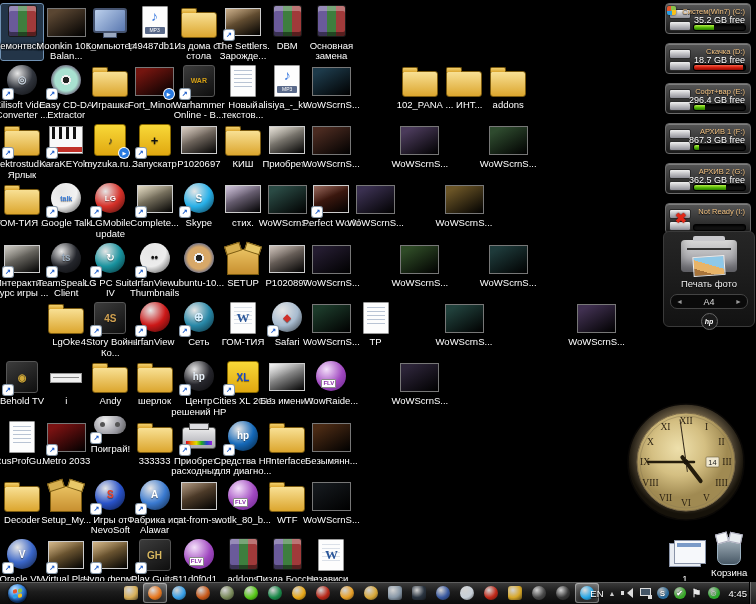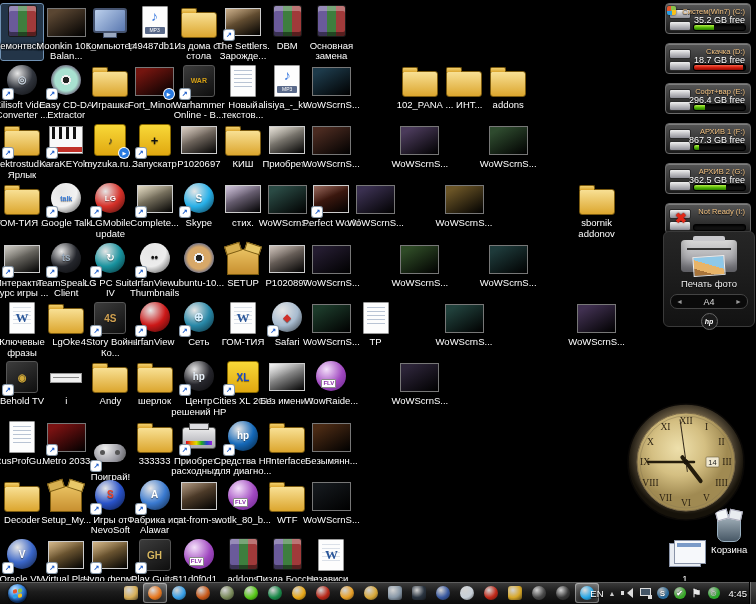--- a/index.html
+++ b/index.html
@@ -412,26 +412,20 @@
           <div class="ic ic-shot" style="background: linear-gradient(150deg, rgb(58, 48, 80) 15%, rgb(0, 0, 0) 100%);"></div>
         </div>
         <div class="lbl">WoWScrnS...</div>
       </div>
       <div class="cell" style="left: 443px; top: 181.4px;">
         <div class="iwrap">
           <div class="ic ic-shot" style="background: linear-gradient(150deg, rgb(106, 84, 38) 15%, rgb(0, 0, 0) 100%);"></div>
         </div>
         <div class="lbl">WoWScrnS...</div>
       </div>
-      <div class="cell" style="left: 575.6px; top: 181.4px;">
-        <div class="iwrap">
-          <div class="ic ic-folder"></div>
-        </div>
-        <div class="lbl">sbornik addonov</div>
-      </div>
       <div class="cell" style="left: 1px; top: 240.7px;">
         <div class="iwrap">
           <div class="ic ic-photo" style="background: linear-gradient(155deg, rgba(255, 255, 255, 0.3), rgba(255, 255, 255, 0) 45%), linear-gradient(155deg, rgb(184, 180, 169), rgba(0, 0, 0, 0.5));"></div>
           <div class="sc">↗</div>
         </div>
         <div class="lbl">Интеракти... курс игры ...</div>
       </div>
       <div class="cell" style="left: 45.2px; top: 240.7px;">
         <div class="iwrap">
           <div class="ic ic-ball" style="background: radial-gradient(circle at 35% 28%, rgba(255, 255, 255, 0.9), rgb(36, 38, 44) 52%, rgba(0, 0, 0, 0.55) 118%);">
@@ -488,26 +482,20 @@
           <div class="ic ic-shot" style="background: linear-gradient(150deg, rgb(46, 74, 38) 15%, rgb(0, 0, 0) 100%);"></div>
         </div>
         <div class="lbl">WoWScrnS...</div>
       </div>
       <div class="cell" style="left: 487.2px; top: 240.7px;">
         <div class="iwrap">
           <div class="ic ic-shot" style="background: linear-gradient(150deg, rgb(30, 58, 58) 15%, rgb(0, 0, 0) 100%);"></div>
         </div>
         <div class="lbl">WoWScrnS...</div>
       </div>
-      <div class="cell" style="left: 1px; top: 300px;">
-        <div class="iwrap">
-          <div class="ic ic-word"></div>
-        </div>
-        <div class="lbl">Ключевые фразы</div>
-      </div>
       <div class="cell" style="left: 45.2px; top: 300px;">
         <div class="iwrap">
           <div class="ic ic-folder"></div>
         </div>
         <div class="lbl">LgOke</div>
       </div>
       <div class="cell" style="left: 89.4px; top: 300px;">
         <div class="iwrap">
           <div class="ic ic-dark">
             <span class="em" style="color: rgb(208, 160, 80);">4S</span>
@@ -640,21 +628,21 @@
         </div>
         <div class="lbl">RusProfGu...</div>
       </div>
       <div class="cell" style="left: 45.2px; top: 418.6px;">
         <div class="iwrap">
           <div class="ic ic-shot" style="background: linear-gradient(150deg, rgb(122, 18, 18) 15%, rgb(0, 0, 0) 100%);"></div>
           <div class="sc">↗</div>
         </div>
         <div class="lbl">Metro 2033</div>
       </div>
-      <div class="cell" style="left: 89.4px; top: 435px;">
+      <div class="cell" style="left: 89.4px; top: 407px;">
         <div class="iwrap">
           <div class="ic ic-pad"></div>
           <div class="sc">↗</div>
         </div>
         <div class="lbl">Поиграй!</div>
       </div>
       <div class="cell" style="left: 133.6px; top: 418.6px;">
         <div class="iwrap">
           <div class="ic ic-folder"></div>
         </div>
@@ -797,21 +785,21 @@
           <div class="ic ic-word"></div>
         </div>
         <div class="lbl">Независи... мнение</div>
       </div>
       <div class="cell" style="left: 664px; top: 537.2px;">
         <div class="iwrap">
           <div class="ic ic-stack"></div>
         </div>
         <div class="lbl">1</div>
       </div>
-      <div class="cell" style="left: 708.2px; top: 508px; text-decoration: underline;">
+      <div class="cell" style="left: 708.2px; top: 531px; text-decoration: underline;">
         <div class="iwrap">
           <div class="ic ic-recycle"></div>
         </div>
         <div class="lbl">Корзина</div>
       </div>
     </div>
 
   <div id="drives">
       <div class="drive">
         <div class="dico">

